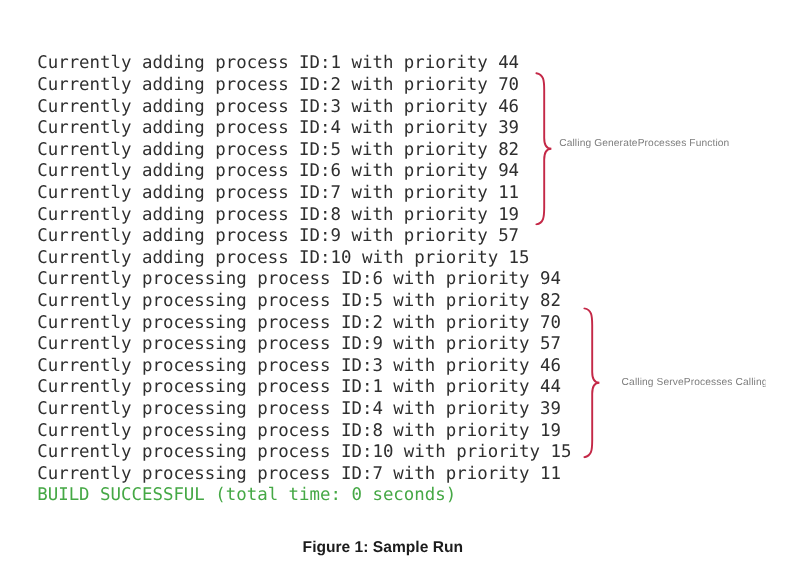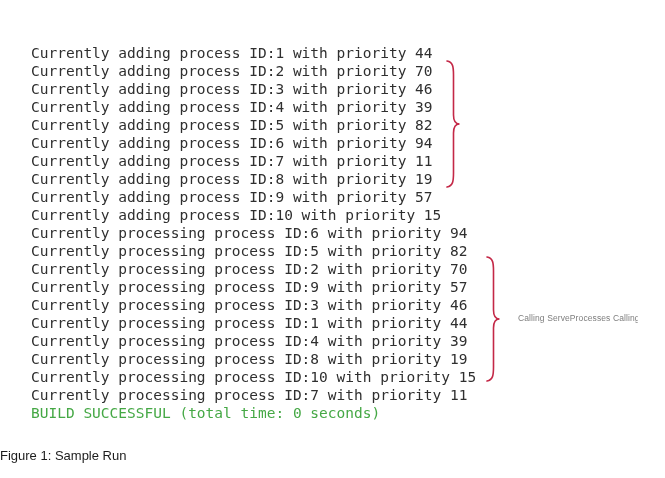--- a/index.html
+++ b/index.html
@@ -48,36 +48,38 @@
     white-space: nowrap;
     letter-spacing: 0.1px;
   }
   .annotation-generate { left: 466px; top: 114px; }
   .annotation-serve    { left: 518px; top: 313px; }
   .caption {
     position: absolute;
     left: 0;
     right: 0;
     top: 448px;
-    font-weight: normal;
+    text-align: center;
+    font-weight: bold;
     font-size: 13px;
     color: var(--c-caption, #1c1c1c);
   }
 </style>
 </head>
 <body>
 
 <div class="page">
 
   <div class="console"><div class="console-line">Currently adding process ID:1 with priority 44</div><div class="console-line">Currently adding process ID:2 with priority 70</div><div class="console-line">Currently adding process ID:3 with priority 46</div><div class="console-line">Currently adding process ID:4 with priority 39</div><div class="console-line">Currently adding process ID:5 with priority 82</div><div class="console-line">Currently adding process ID:6 with priority 94</div><div class="console-line">Currently adding process ID:7 with priority 11</div><div class="console-line">Currently adding process ID:8 with priority 19</div><div class="console-line">Currently adding process ID:9 with priority 57</div><div class="console-line">Currently adding process ID:10 with priority 15</div><div class="console-line">Currently processing process ID:6 with priority 94</div><div class="console-line">Currently processing process ID:5 with priority 82</div><div class="console-line">Currently processing process ID:2 with priority 70</div><div class="console-line">Currently processing process ID:9 with priority 57</div><div class="console-line">Currently processing process ID:3 with priority 46</div><div class="console-line">Currently processing process ID:1 with priority 44</div><div class="console-line">Currently processing process ID:4 with priority 39</div><div class="console-line">Currently processing process ID:8 with priority 19</div><div class="console-line">Currently processing process ID:10 with priority 15</div><div class="console-line">Currently processing process ID:7 with priority 11</div><div class="console-line success">BUILD SUCCESSFUL (total time: 0 seconds)</div></div>
 
   <svg class="brace brace-generate" width="16" height="128" viewBox="0 0 16 128">
     <path d="M2,1 C8,2 8.5,7 8.5,15 L8.5,55 C8.5,61 10,64 14.5,64 C10,64 8.5,67 8.5,73 L8.5,113 C8.5,121 8,126 2,127"></path>
   </svg>
 
+  <div class="annotation annotation-generate">Calling GenerateProcesses Function</div>
 
   <svg class="brace brace-serve" width="16" height="126" viewBox="0 0 16 126">
     <path d="M2,1 C8,2 8.5,7 8.5,15 L8.5,54 C8.5,60 10,63 14.5,63 C10,63 8.5,66 8.5,72 L8.5,111 C8.5,119 8,124 2,125"></path>
   </svg>
 
   <div class="annotation annotation-serve">Calling ServeProcesses Calling</div>
 
   <div class="caption">Figure 1: Sample Run</div>
 
 </div>

